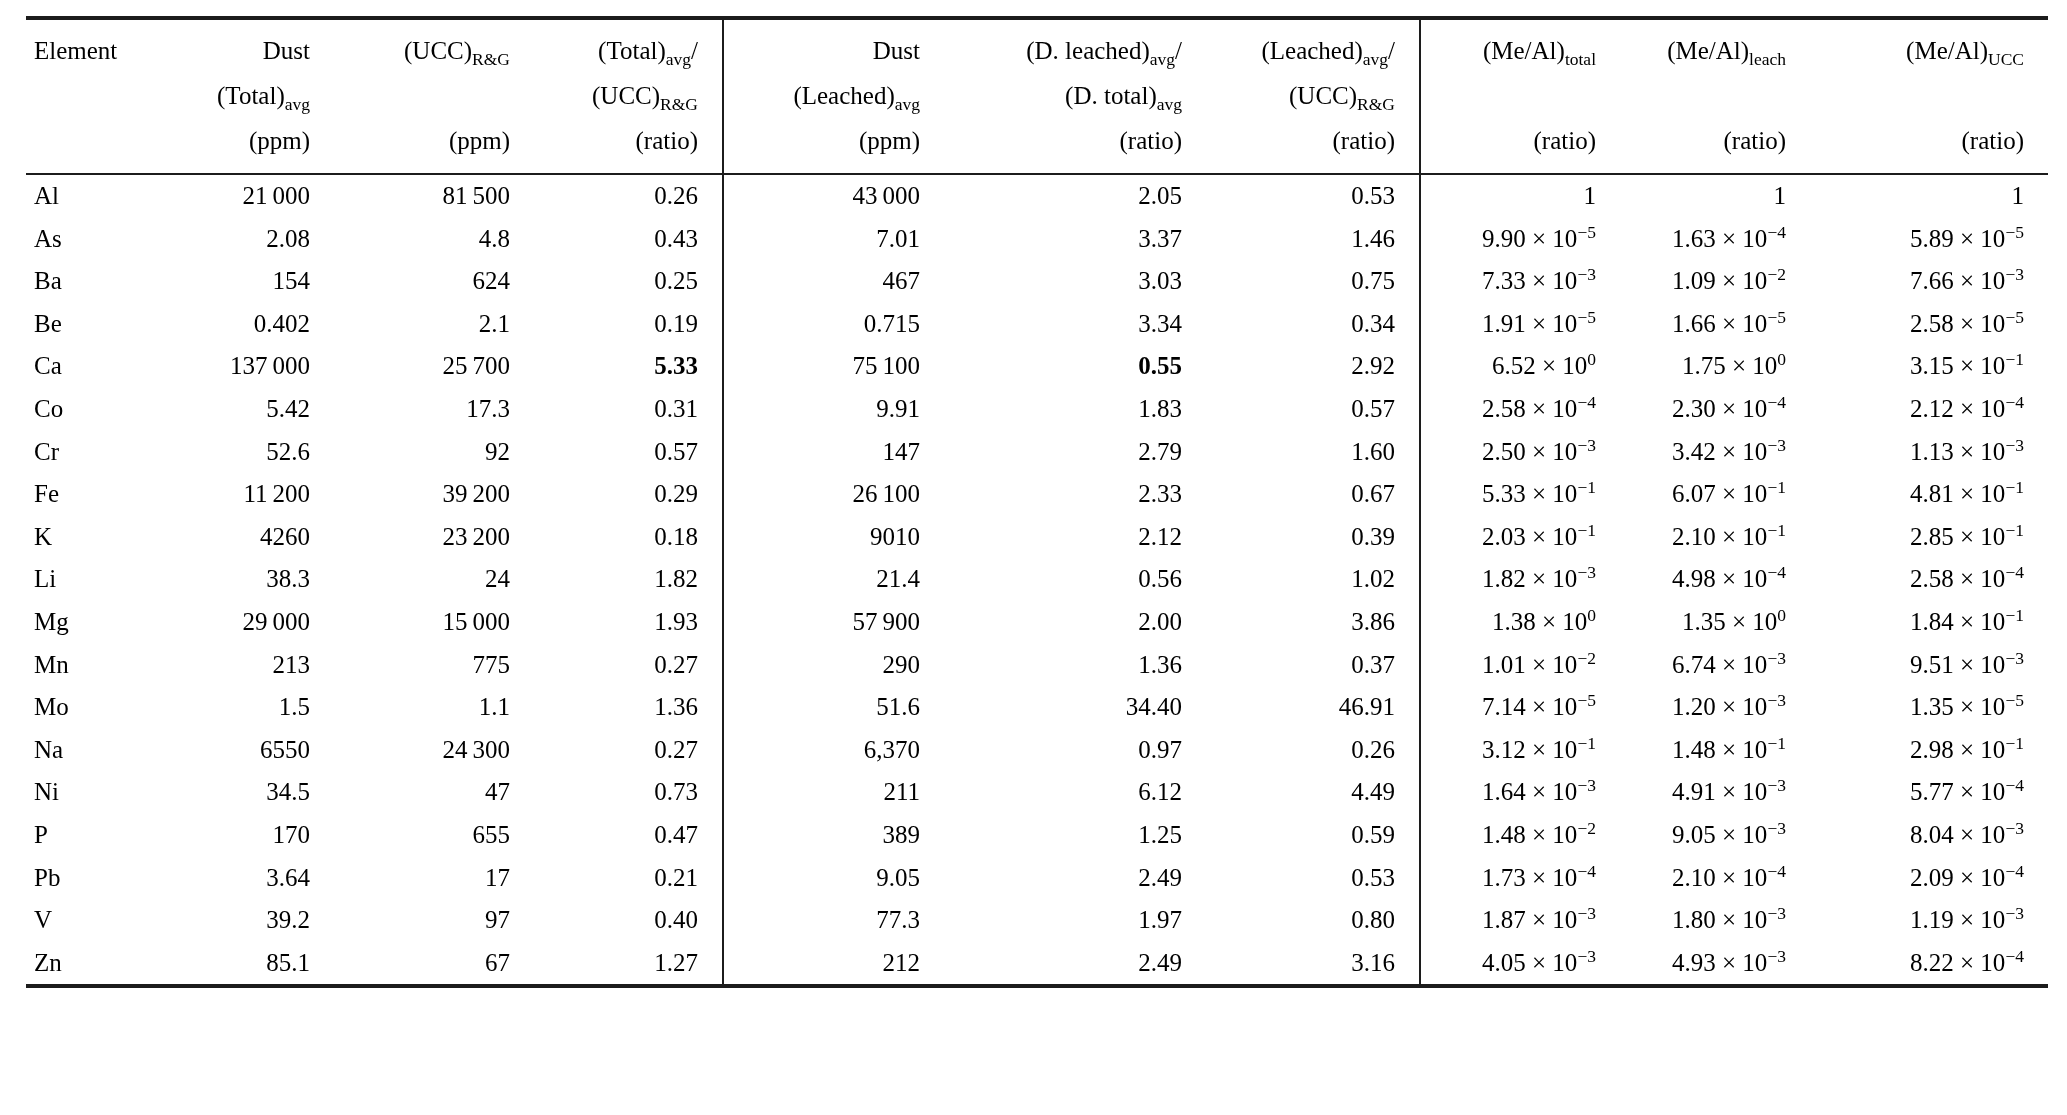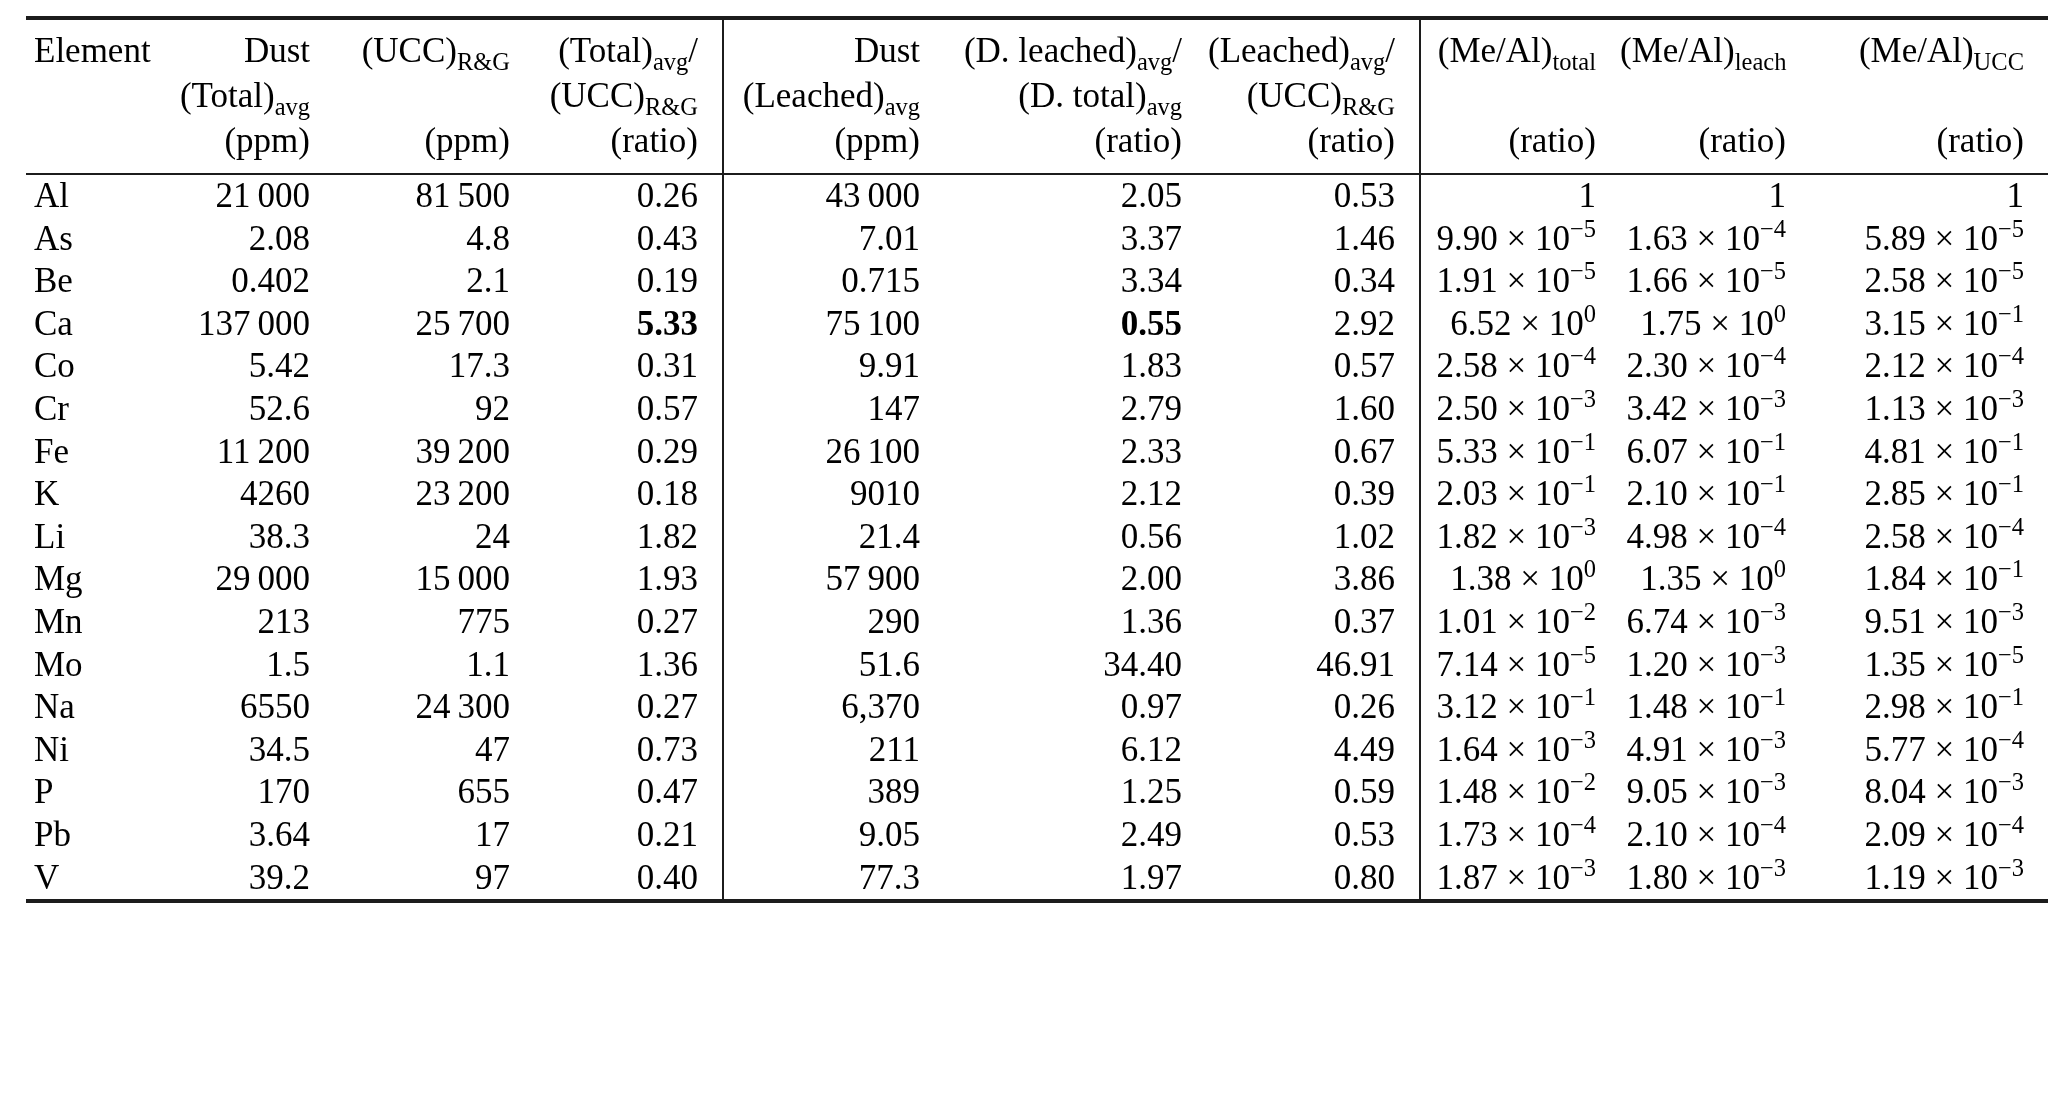--- a/index.html
+++ b/index.html
@@ -17,21 +17,21 @@
   }
   .tablewrap {
     position: absolute;
     top: 16px;
     left: 26px;
   }
   table {
     border-collapse: collapse;
     table-layout: fixed;
     width: 2022px;
-    font-size: 35px;
+    font-size: 25px;
     border-top: 4px solid #1c1c1c;
     border-bottom: 4px solid #1c1c1c;
   }
   th, td {
     font-weight: normal;
     text-align: right;
     padding: 0 24px 0 0;
     white-space: nowrap;
     overflow: visible;
   }
@@ -155,20 +155,32 @@
           <td>4.8</td>
           <td>0.43</td>
           <td class="vdiv">7.01</td>
           <td>3.37</td>
           <td>1.46</td>
           <td class="vdiv">9.90 × 10<sup>−5</sup></td>
           <td>1.63 × 10<sup>−4</sup></td>
           <td>5.89 × 10<sup>−5</sup></td>
         </tr>
         <tr>
+          <th class="el">Ba</th>
+          <td>154</td>
+          <td>624</td>
+          <td>0.25</td>
+          <td class="vdiv">467</td>
+          <td>3.03</td>
+          <td>0.75</td>
+          <td class="vdiv">7.33 × 10<sup>−3</sup></td>
+          <td>1.09 × 10<sup>−2</sup></td>
+          <td>7.66 × 10<sup>−3</sup></td>
+        </tr>
+        <tr>
           <th class="el">Be</th>
           <td>0.402</td>
           <td>2.1</td>
           <td>0.19</td>
           <td class="vdiv">0.715</td>
           <td>3.34</td>
           <td>0.34</td>
           <td class="vdiv">1.91 × 10<sup>−5</sup></td>
           <td>1.66 × 10<sup>−5</sup></td>
           <td>2.58 × 10<sup>−5</sup></td>
@@ -334,15 +346,27 @@
           <td>39.2</td>
           <td>97</td>
           <td>0.40</td>
           <td class="vdiv">77.3</td>
           <td>1.97</td>
           <td>0.80</td>
           <td class="vdiv">1.87 × 10<sup>−3</sup></td>
           <td>1.80 × 10<sup>−3</sup></td>
           <td>1.19 × 10<sup>−3</sup></td>
         </tr>
+        <tr>
+          <th class="el">Zn</th>
+          <td>85.1</td>
+          <td>67</td>
+          <td>1.27</td>
+          <td class="vdiv">212</td>
+          <td>2.49</td>
+          <td>3.16</td>
+          <td class="vdiv">4.05 × 10<sup>−3</sup></td>
+          <td>4.93 × 10<sup>−3</sup></td>
+          <td>8.22 × 10<sup>−4</sup></td>
+        </tr>
       </tbody>
   </table>
 </div>
 
 </body></html>

